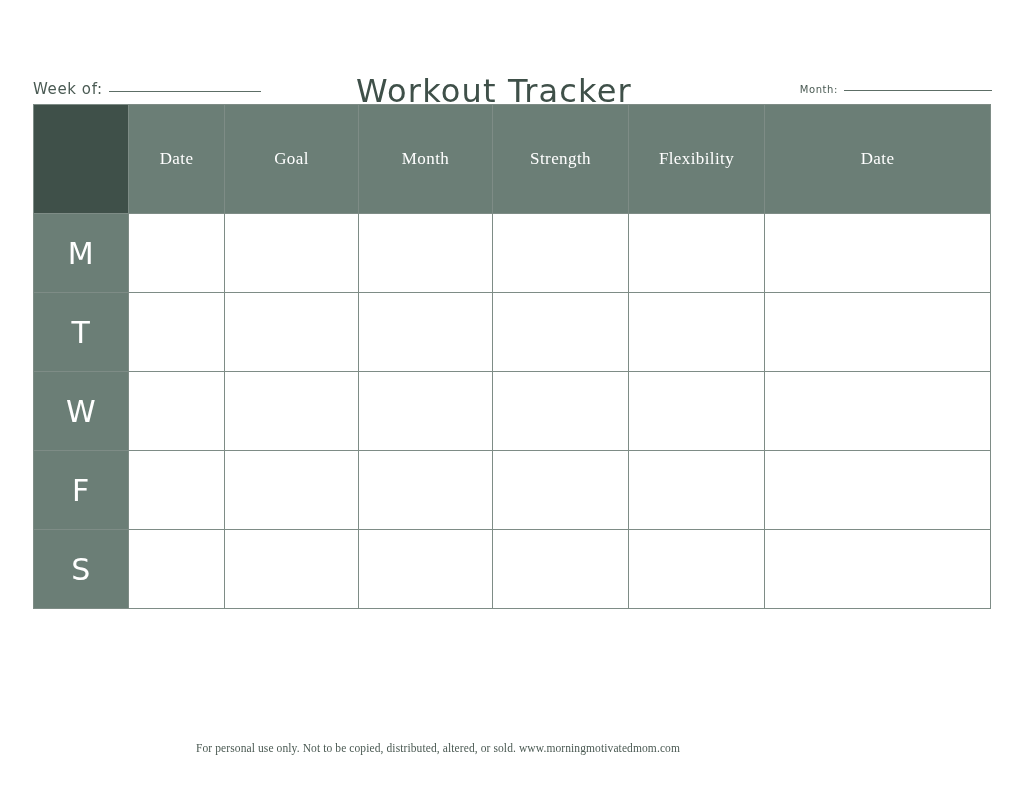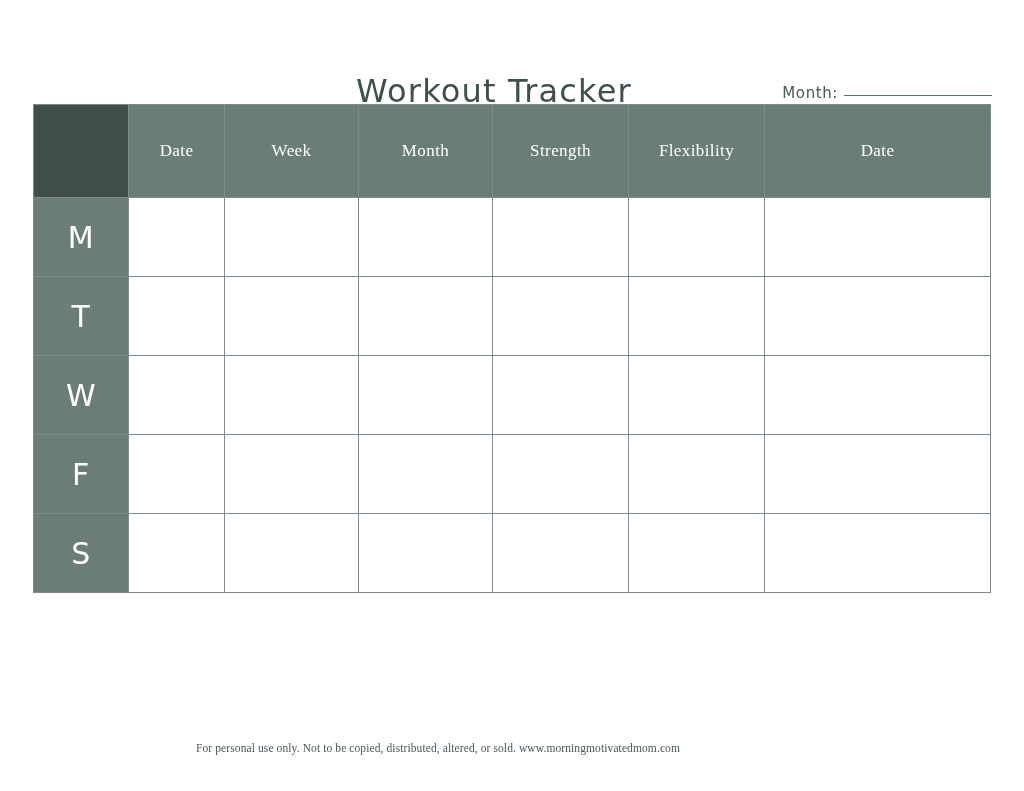--- a/index.html
+++ b/index.html
@@ -63,21 +63,21 @@
     font-weight: 400;
     letter-spacing: 1.2px;
     color: #3f5049;
   }
 
   .month-of {
     position: absolute;
     right: 32px;
     top: 50px;
     font-family: "DejaVu Sans", sans-serif;
-    font-size: 15px;
+    font-size: 10px;
     letter-spacing: 0.6px;
     color: #4a5a53;
     white-space: nowrap;
   }
   .month-of .line {
     display: inline-block;
     width: 148px;
     border-bottom: 1.4px solid #5d6e66;
     margin-left: 6px;
     vertical-align: 2px;
@@ -90,21 +90,21 @@
     left: 33px;
     top: 104px;
     width: 957px;
     border-collapse: collapse;
     table-layout: fixed;
   }
 
   .tracker-table th,
   .tracker-table td {
     border: 1px solid #7e8c86;
-    padding: 4px;
+    padding: 12px;
     margin: 0;
   }
 
   thead th {
     background: #6b7e76;
     color: #ffffff;
     font-family: "Liberation Serif", serif;
     font-weight: 400;
     font-size: 17px;
     height: 84px;
@@ -155,20 +155,23 @@
     color: #4b5a53;
     letter-spacing: 0.1px;
   }
 </style>
 </head>
 <body>
 
 <div class="page">
 
   <div class="header-bar">
+    <div class="week-of">
+      <span>Week of:</span><span class="line"></span>
+    </div>
 
     <div class="doc-title">Workout Tracker</div>
 
     <div class="month-of">
       <span>Month:</span><span class="line"></span>
     </div>
   </div>
 
   <table class="tracker-table">
     <colgroup>
@@ -177,21 +180,21 @@
       <col class="c-goal">
       <col class="c-cardio">
       <col class="c-str">
       <col class="c-flex">
       <col class="c-notes">
     </colgroup>
     <thead>
       <tr>
         <th class="corner"></th>
         <th>Date</th>
-        <th>Week</th>
+        <th>Goal</th>
         <th>Month</th>
         <th>Strength</th>
         <th>Flexibility</th>
         <th>Date</th>
       </tr>
     </thead>
     <tbody>
       <tr>
         <td class="day-cell">M</td>
         <td class="entry-cell"></td>

